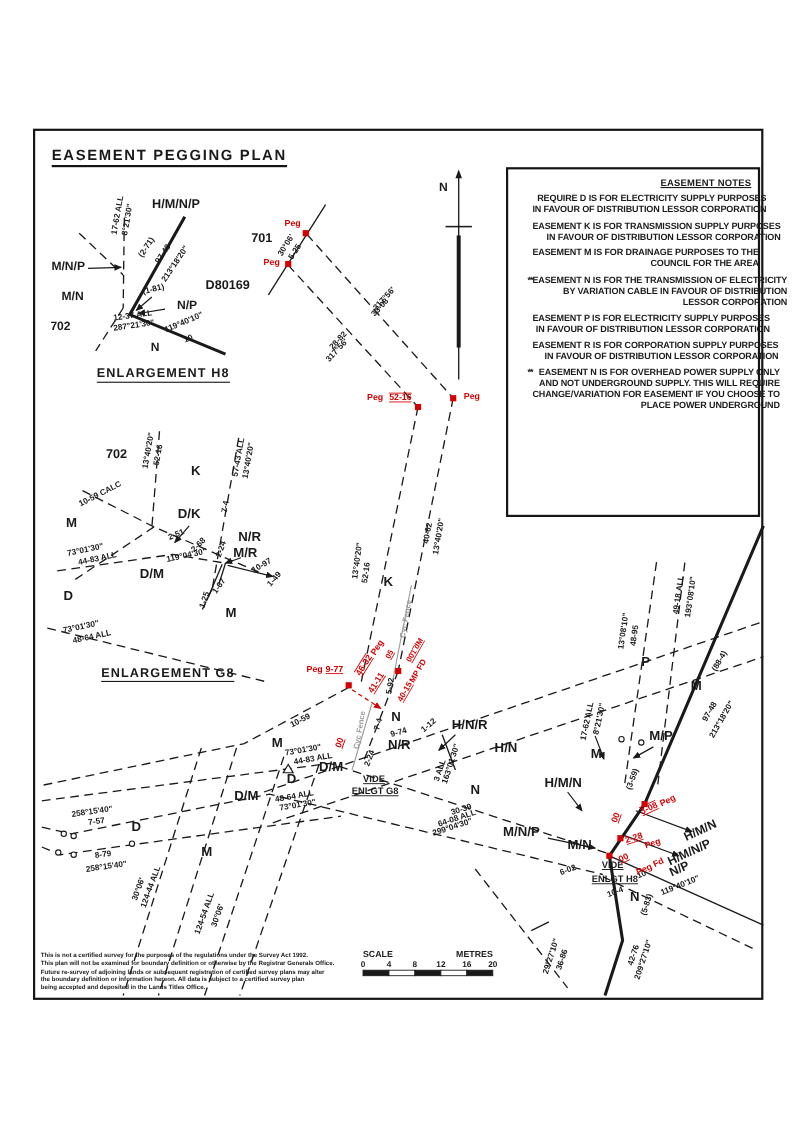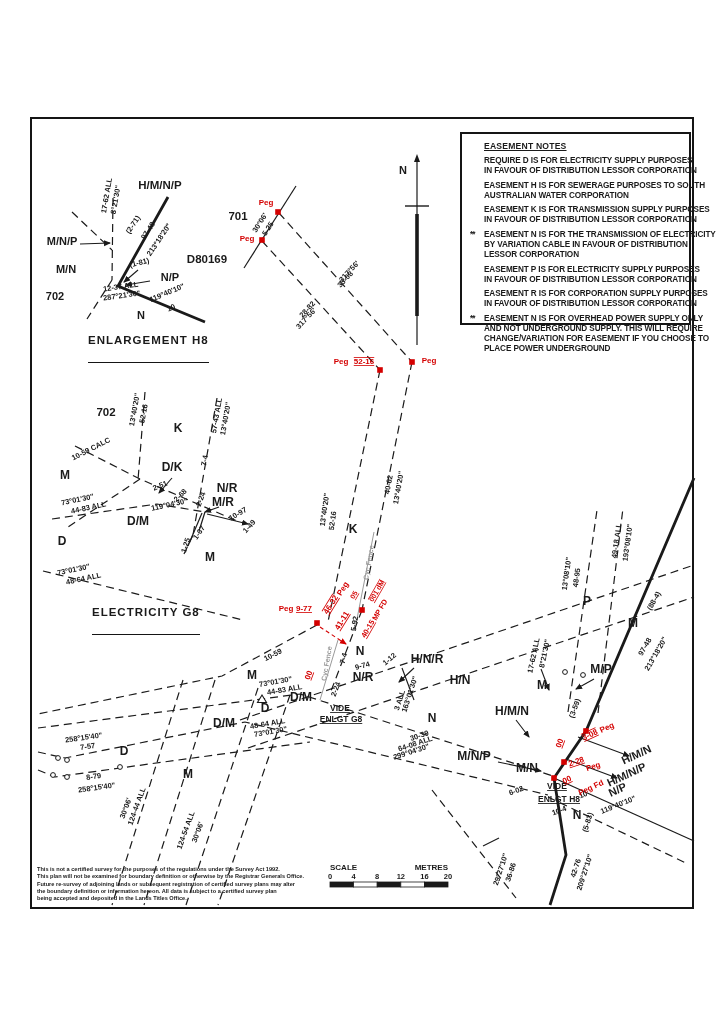--- a/index.html
+++ b/index.html
@@ -3,25 +3,25 @@
 <meta charset="utf-8">
 <style>
   html,body{margin:0;padding:0;background:#e8e8e8;}
   #page{position:relative;width:724px;height:1024px;background:#ffffff;overflow:hidden;
         font-family:"Liberation Sans",sans-serif;color:#1a1a1a;}
   #frame{position:absolute;left:30px;top:117px;width:660px;height:788px;border:2px solid #151515;}
   #plan-svg{position:absolute;left:0;top:0;}
   #plan-title{position:absolute;left:47px;top:133px;font-size:13.5px;font-weight:bold;
         letter-spacing:1.5px;border-bottom:2px solid #151515;padding-bottom:2px;}
   .enl-title{position:absolute;font-size:11.5px;font-weight:bold;letter-spacing:1px;
-        border-bottom:1.8px solid #151515;padding-bottom:16px;}
+        border-bottom:1.8px solid #151515;padding-bottom:1px;}
   #enl-h8-title{left:88px;top:334px;}
   #enl-g8-title{left:92px;top:606px;}
-  #notes-box{position:absolute;left:460px;top:132px;width:231px;height:193px;
-        border:2px solid #151515;box-sizing:border-box;padding:7px 6px 4px 8px;}
+  #notes-box{position:absolute;left:460px;top:152px;width:231px;height:318px;
+        border:2px solid #151515;box-sizing:border-box;padding:7px 6px 4px 8px;text-align:right;}
   #notes-heading{font-size:8.6px;font-weight:bold;text-decoration:underline;margin:0 0 5px 14px;letter-spacing:.2px;}
   .note-item{display:flex;margin-bottom:4.5px;}
   .note-bullet{width:14px;flex:0 0 14px;font-size:8.2px;font-weight:bold;letter-spacing:-1px;}
   .note-lines{flex:1;}
   .note-line{font-size:8.2px;font-weight:bold;line-height:1.23;letter-spacing:-0.1px;white-space:nowrap;}
   #disclaimer{position:absolute;left:37px;top:866px;width:270px;}
   .disc-line{font-size:5.6px;font-weight:bold;line-height:1.3;white-space:nowrap;}
 </style>
 </head>
 <body>
@@ -281,45 +281,46 @@
         <text x="424.4" y="879" font-size="7.5" font-weight="bold" text-anchor="middle" fill="#1a1a1a">16</text>
         <text x="448" y="879" font-size="7.5" font-weight="bold" text-anchor="middle" fill="#1a1a1a">20</text>
         <rect x="330" y="882" width="23.6" height="5" fill="#1a1a1a" stroke="#1a1a1a" stroke-width="0.8"></rect>
         <rect x="353.6" y="882" width="23.6" height="5" fill="#fff" stroke="#1a1a1a" stroke-width="0.8"></rect>
         <rect x="377.2" y="882" width="23.6" height="5" fill="#1a1a1a" stroke="#1a1a1a" stroke-width="0.8"></rect>
         <rect x="400.8" y="882" width="23.6" height="5" fill="#fff" stroke="#1a1a1a" stroke-width="0.8"></rect>
         <rect x="424.4" y="882" width="23.6" height="5" fill="#1a1a1a" stroke="#1a1a1a" stroke-width="0.8"></rect>
       </g>
   </svg>
 
+  <div id="plan-title">EASEMENT PEGGING PLAN</div>
   <div id="enl-h8-title" class="enl-title">ENLARGEMENT H8</div>
-  <div id="enl-g8-title" class="enl-title">ELECTRICITY G8</div>
+  <div id="enl-g8-title" class="enl-title">ENLARGEMENT G8</div>
 
   <div id="notes-box">
     <div id="notes-heading">EASEMENT NOTES</div>
     <div id="notes-items">
         <div class="note-item">
           <div class="note-bullet"></div>
           <div class="note-lines">
             <div class="note-line">REQUIRE D IS FOR ELECTRICITY SUPPLY PURPOSES</div>
             <div class="note-line">IN FAVOUR OF DISTRIBUTION LESSOR CORPORATION</div>
           </div>
         </div>
         <div class="note-item">
           <div class="note-bullet"></div>
           <div class="note-lines">
-            <div class="note-line">EASEMENT H IS FOR SEWERAGE PURPOSES TO SOUTH</div>
-            <div class="note-line">AUSTRALIAN WATER CORPORATION</div>
-          </div>
-        </div>
-        <div class="note-item">
-          <div class="note-bullet"></div>
-          <div class="note-lines">
             <div class="note-line">EASEMENT K IS FOR TRANSMISSION SUPPLY PURPOSES</div>
             <div class="note-line">IN FAVOUR OF DISTRIBUTION LESSOR CORPORATION</div>
+          </div>
+        </div>
+        <div class="note-item">
+          <div class="note-bullet"></div>
+          <div class="note-lines">
+            <div class="note-line">EASEMENT M IS FOR DRAINAGE PURPOSES TO THE</div>
+            <div class="note-line">COUNCIL FOR THE AREA</div>
           </div>
         </div>
         <div class="note-item">
           <div class="note-bullet">**</div>
           <div class="note-lines">
             <div class="note-line">EASEMENT N IS FOR THE TRANSMISSION OF ELECTRICITY</div>
             <div class="note-line">BY VARIATION CABLE IN FAVOUR OF DISTRIBUTION</div>
             <div class="note-line">LESSOR CORPORATION</div>
           </div>
         </div>

